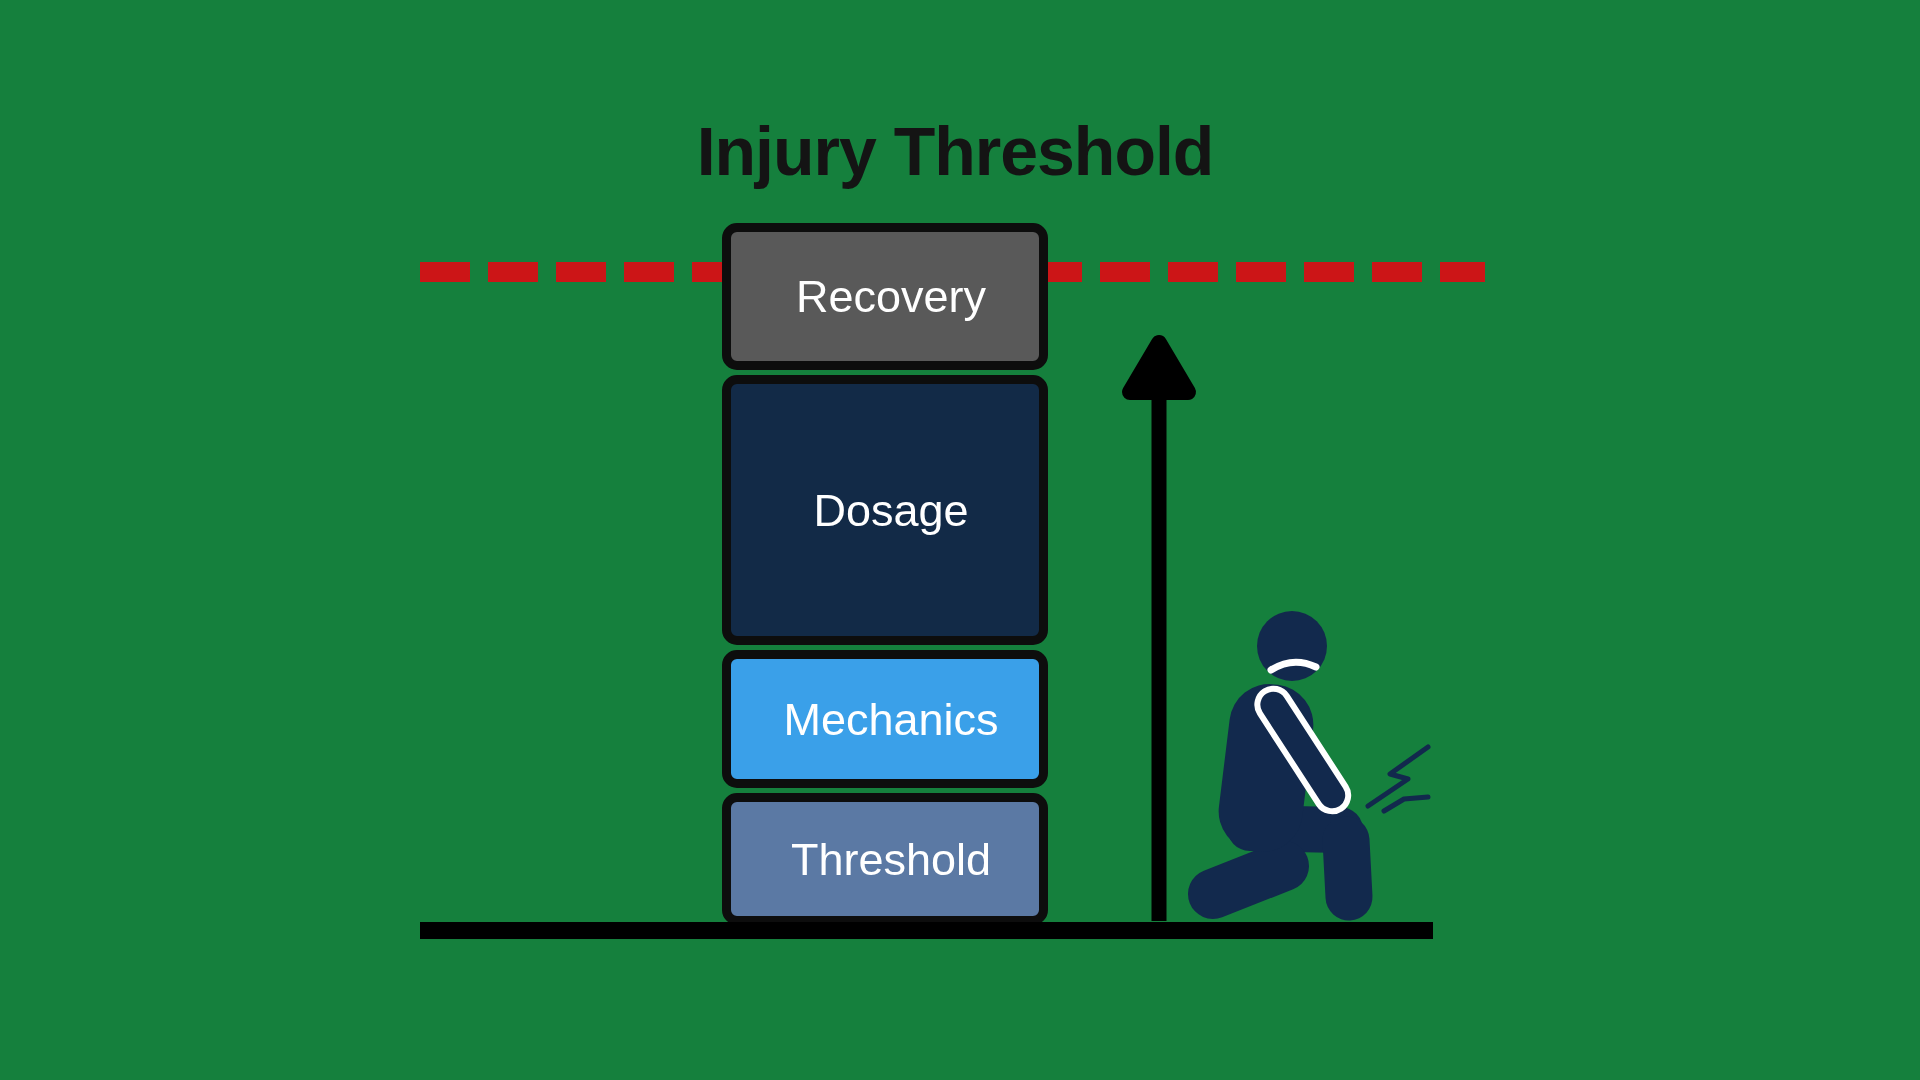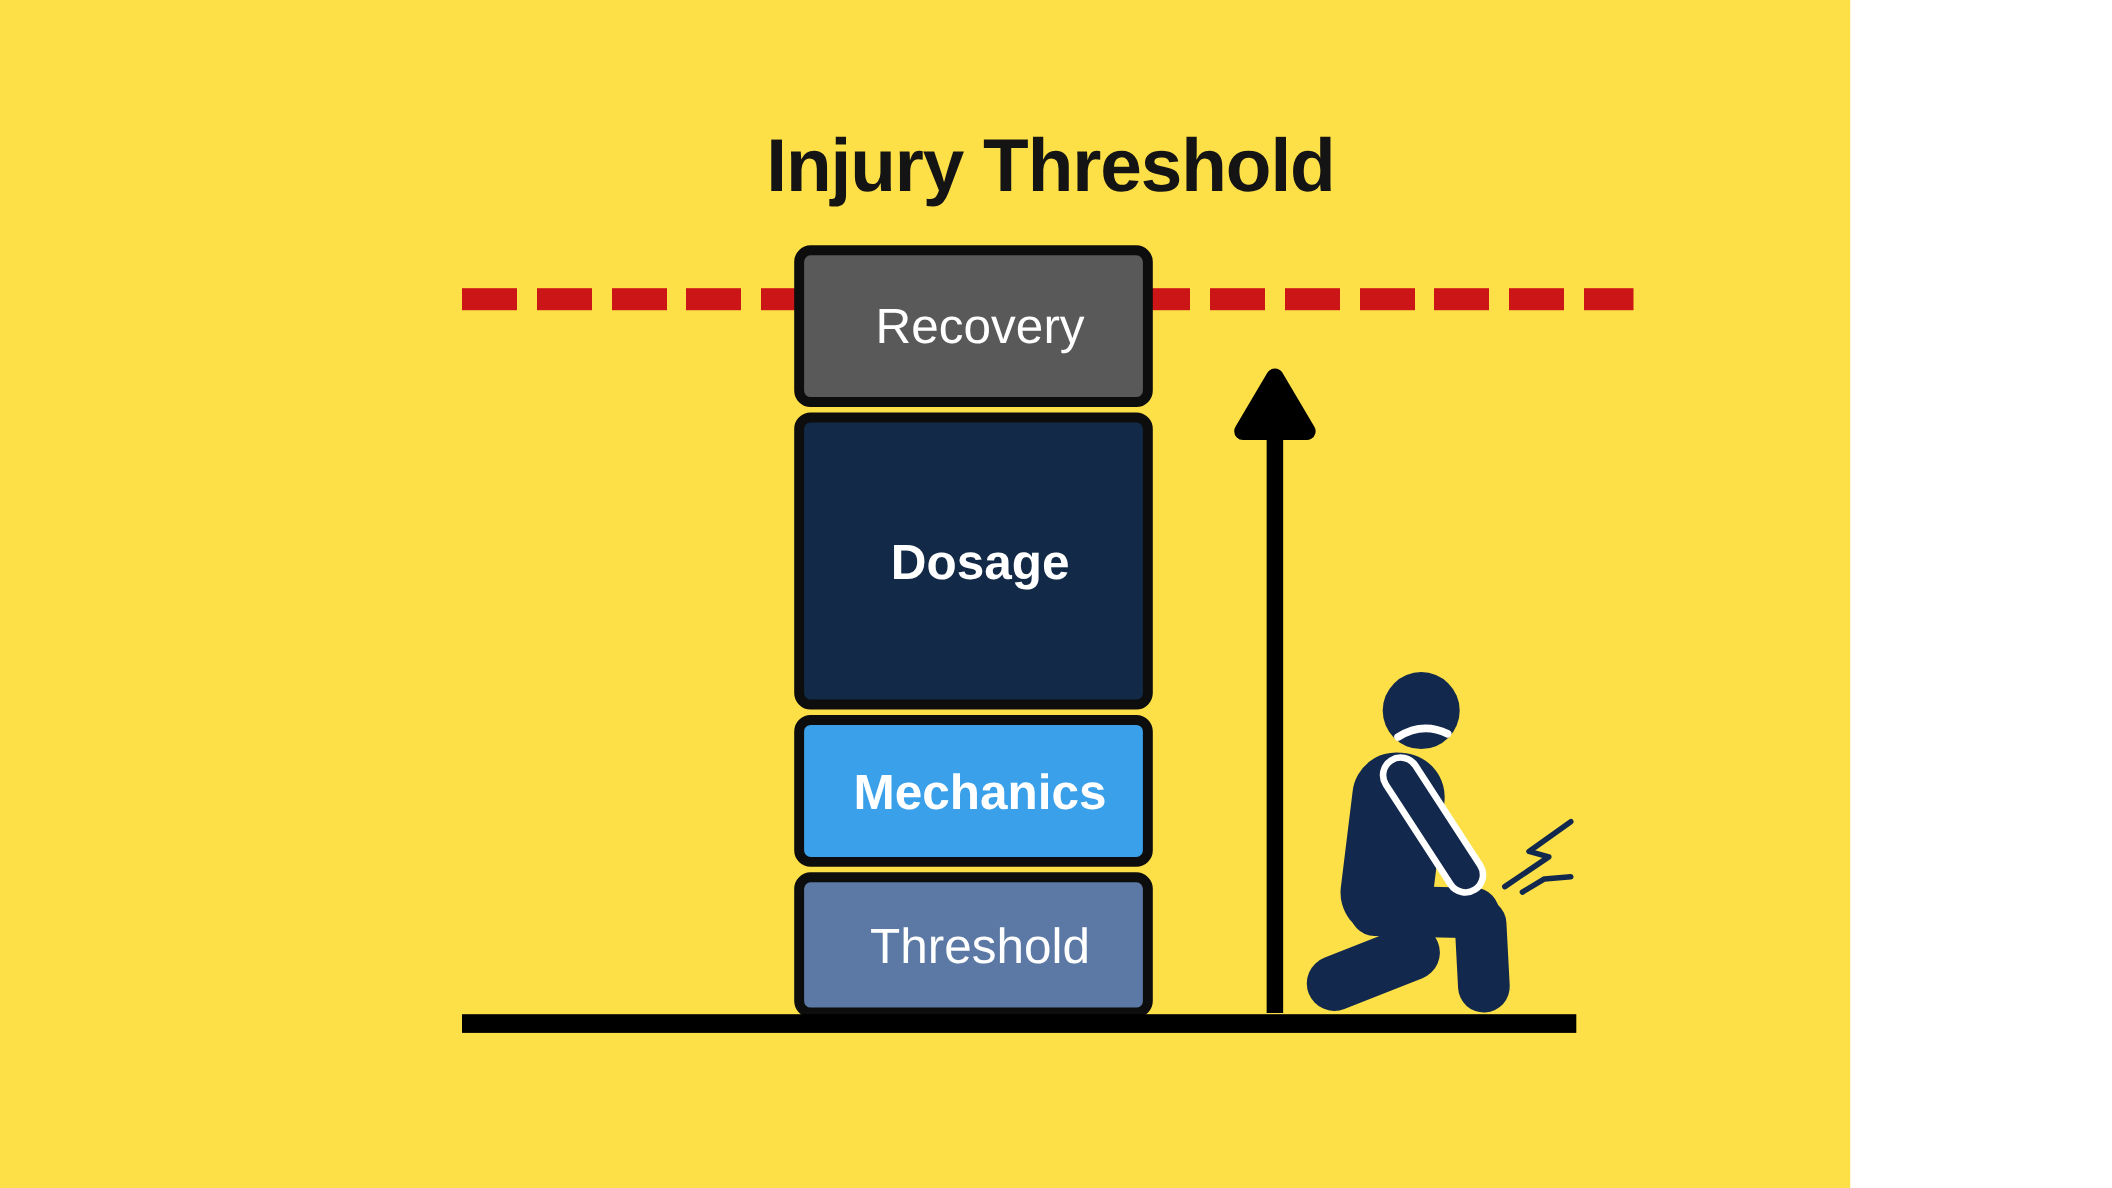--- a/index.html
+++ b/index.html
@@ -1,19 +1,19 @@
 <!DOCTYPE html>
 <html style="--red: #cc1517; --ink: #000000; --navy: #12294d; --border: #0d0d0d; --label: #ffffff;"><head>
 <meta charset="utf-8">
 <style>
   html,body{margin:0;padding:0;background:#ffffff;}
   .stage{
     position:relative;
-    width:1682px;height:1080px;
-    background:#fde047;
+    width:1920px;height:1080px;
+    background:#15803d;
     overflow:hidden;
     font-family:"Liberation Sans","DejaVu Sans",sans-serif;
   }
   .title{
     position:absolute;
     left:955px;top:112px;
     transform:translateX(-50%);
     font-size:68px;
     font-weight:700;
     letter-spacing:-1px;
@@ -35,21 +35,21 @@
     border:9px solid var(--border);
     border-radius:15px;
     box-sizing:border-box;
     display:flex;align-items:center;justify-content:center;
     color:var(--label);
     font-size:45px;
     line-height:1;
     padding-left:12px;
   }
   .block-recovery{left:722px;top:223px;height:147px;}
-  .block-dosage{left:722px;top:375px;height:270px;font-weight:bold;}
+  .block-dosage{left:722px;top:375px;height:270px;}
   .block-mechanics{left:722px;top:650px;height:138px;}
   .block-structure{left:722px;top:793px;height:132px;}
   .ground{
     position:absolute;
     left:420px;top:922px;
     width:1013px;height:17px;
     background:var(--ink);
     z-index:2;
   }
   .art{
@@ -67,21 +67,21 @@
 
   <div class="threshold-line"></div>
 
   <div class="stack">
     <div class="block block-recovery" style="background: rgb(89, 89, 89);">
       <span>Recovery</span>
     </div>
     <div class="block block-dosage" style="background: rgb(18, 42, 71);">
       <span>Dosage</span>
     </div>
-    <div class="block block-mechanics" style="background: rgb(58, 160, 233); font-weight: bold;">
+    <div class="block block-mechanics" style="background: rgb(58, 160, 233);">
       <span>Mechanics</span>
     </div>
     <div class="block block-structure" style="background: rgb(91, 121, 164);">
       <span>Threshold</span>
     </div>
   </div>
 
   <div class="ground"></div>
 
   <svg class="art" viewBox="0 0 1920 1080">

